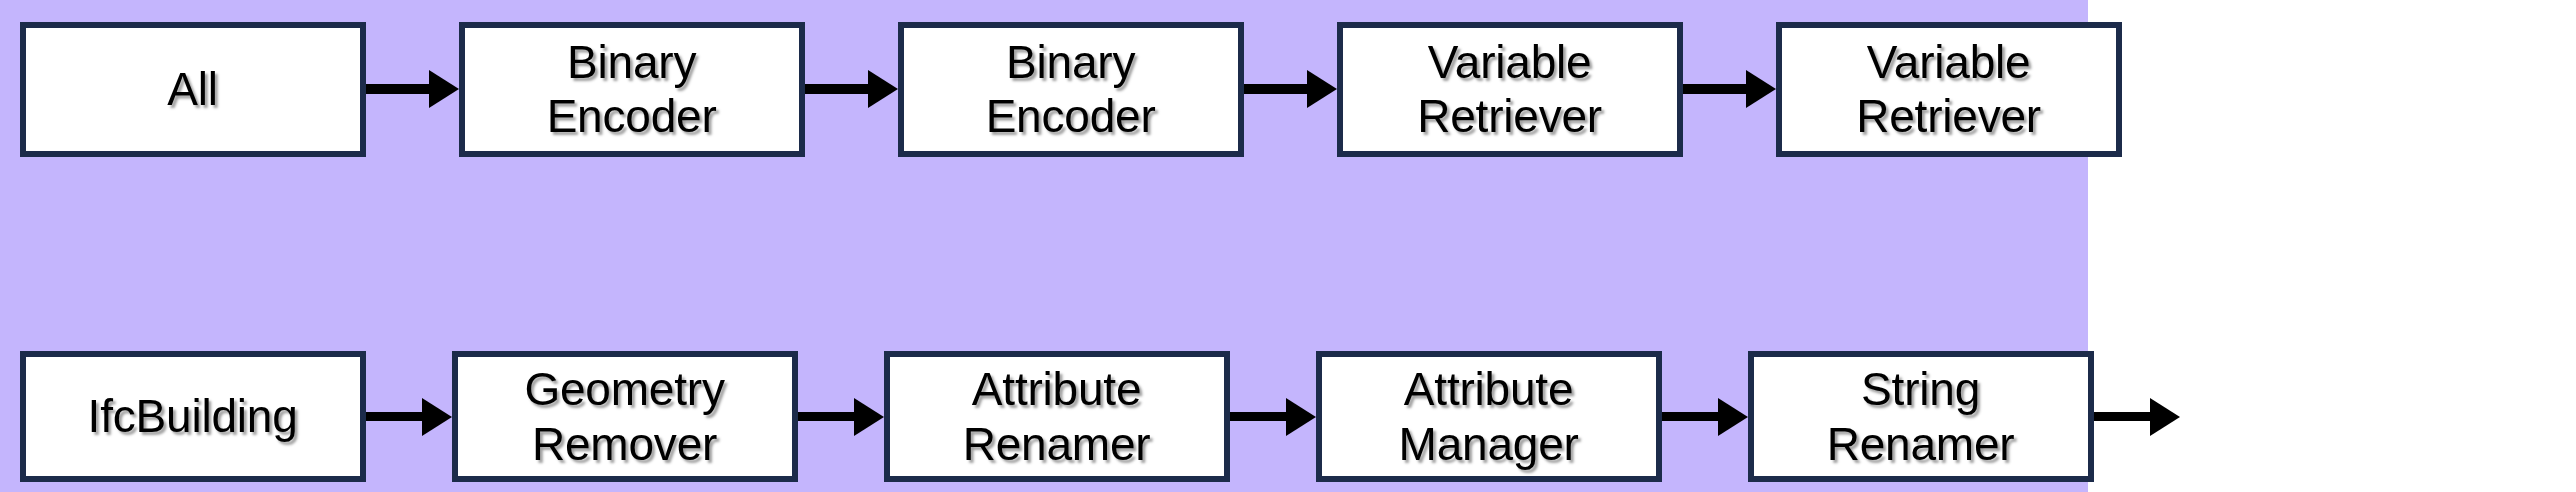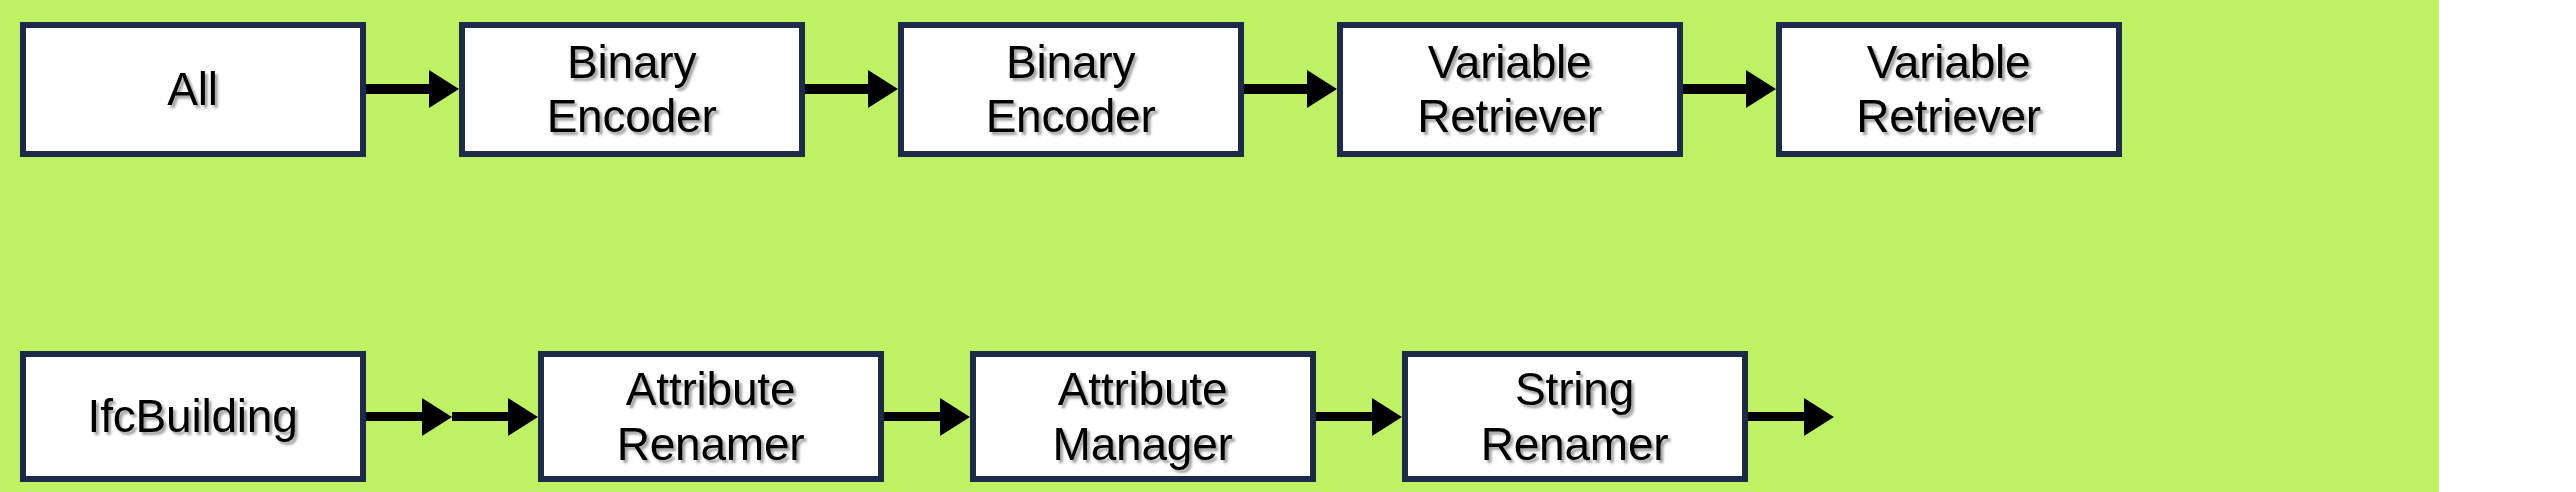--- a/index.html
+++ b/index.html
@@ -10,23 +10,23 @@
   }
   body {
     width: 2576px;
     height: 492px;
     font-family: "Liberation Sans", sans-serif;
     overflow: hidden;
     position: relative;
   }
   #diagram-canvas {
     position: relative;
-    width: 2439px;
+    width: 2088px;
     height: 492px;
-    background: #bef264;
+    background: #c4b5fd;
   }
   .pipeline-row {
     position: absolute;
     left: 0;
     width: 2576px;
     display: flex;
     flex-direction: row;
     align-items: center;
     flex-wrap: nowrap;
   }
@@ -147,20 +147,24 @@
 
     <div class="node-box">
       <span class="node-label">IfcBuilding</span>
     </div>
 
     <div class="connector conn-bottom">
       <span class="shaft"></span>
       <span class="head"></span>
     </div>
 
+    <div class="node-box">
+      <span class="node-label">Geometry
+Remover</span>
+    </div>
 
     <div class="connector conn-bottom">
       <span class="shaft"></span>
       <span class="head"></span>
     </div>
 
     <div class="node-box">
       <span class="node-label">Attribute
 Renamer</span>
     </div>

